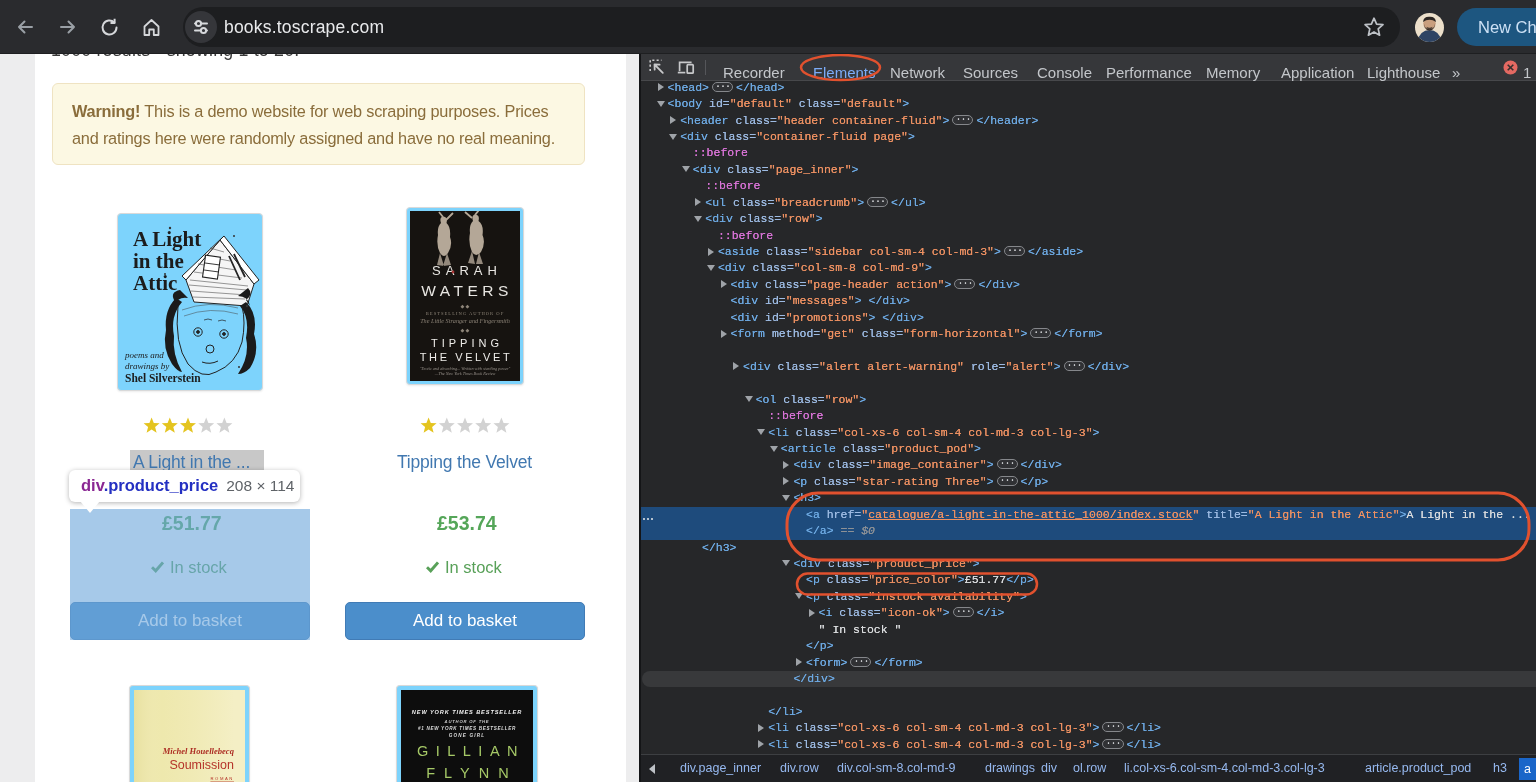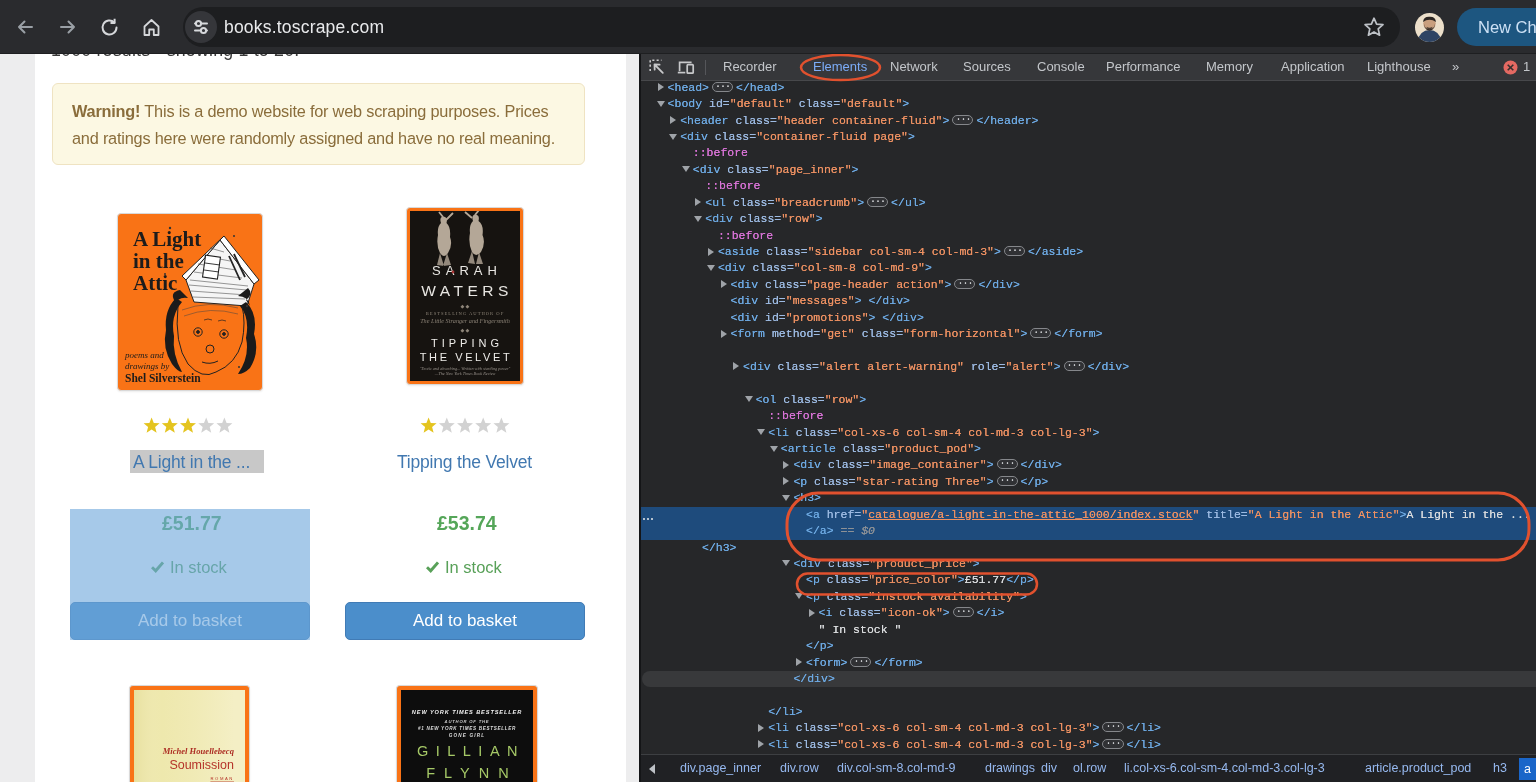--- a/index.html
+++ b/index.html
@@ -5,21 +5,21 @@
 html,body{width:1536px;height:782px;overflow:hidden;background:#2a2b2e}
 #stage{position:absolute;left:0;top:0;width:1536px;height:782px;overflow:hidden;
   font-family:"Liberation Sans",sans-serif}
 
 #page{position:absolute;left:0;top:54px;width:639px;height:728px;background:#ededee}
 #site{position:absolute;left:35px;top:0;width:591px;height:728px;background:#fff}
 #cliphead{position:absolute;left:51px;top:-13.8px;font-size:17.8px;color:#3a3a3a;letter-spacing:.2px}
 #warn{position:absolute;left:52px;top:29px;width:533px;height:82px;background:#fcf8e3;
   border:1px solid #efe3c2;border-radius:6px;color:#8a6d3b;font-size:16.3px;line-height:27.5px;letter-spacing:-.2px;
   padding:13.5px 0 0 19px;white-space:nowrap;overflow:hidden}
-.card{position:absolute;background:#f97316;border:1px solid #d9d9d9;border-radius:4px;
+.card{position:absolute;background:#7dd3fc;border:1px solid #d9d9d9;border-radius:4px;
   box-shadow:0 1px 2px rgba(0,0,0,.08)}
 .stars{position:absolute}
 .title{position:absolute;font-size:17.5px;color:#4178b0;letter-spacing:-.2px;white-space:nowrap}
 .price{position:absolute;font-size:19.5px;font-weight:bold;color:#55a659;letter-spacing:0}
 .instock{position:absolute;font-size:16.5px;color:#59a159}
 .btn{position:absolute;width:240px;height:38px;background:#4b8ecb;border:1px solid #417bb5;
   border-radius:5px;color:#fff;font-size:17px;text-align:center;line-height:36px}
 #hl{position:absolute;left:70px;top:455px;width:240px;height:131px;
   background:rgba(111,168,220,.62);z-index:5}
 #tip{position:absolute;left:69px;top:416px;width:231px;height:32px;background:#fff;
@@ -38,21 +38,21 @@
 #urltext{position:absolute;left:224px;top:16px;font-size:17.5px;color:#e9eaec;letter-spacing:.2px;line-height:22px;top:16px}
 #newchrome{position:absolute;left:1457px;top:8px;width:110px;height:38px;background:#1d5680;
   border-radius:19px;color:#cde1f5;font-size:16.5px;line-height:38px;padding-left:21px;
   white-space:nowrap;overflow:hidden}
 .navic{position:absolute;top:17px}
 
 #devtools{position:absolute;left:639px;top:54px;width:897px;height:728px;background:#262729}
 #dtedge{position:absolute;left:639px;top:54px;width:2px;height:728px;background:#141517;z-index:9}
 #dtTabs{position:absolute;left:0;top:0;width:897px;height:27px;background:#36373a;
   border-bottom:1px solid #47484b}
-.tab{position:absolute;top:0;font-size:13px;color:#c3c6ca;line-height:26px;white-space:nowrap}
+.tab{position:absolute;top:6px;font-size:15px;color:#c3c6ca;line-height:26px;white-space:nowrap}
 .tab.sel{color:#7cacf8}
 #dtTree{position:absolute;left:0;top:0;width:897px;height:728px;
   font-family:"Liberation Mono",monospace;font-size:11.5px;text-shadow:0 0 .5px}
 .trow{position:absolute;left:0;width:897px;height:16.42px;line-height:16.42px;white-space:nowrap;overflow:hidden}
 .trow .tx{display:block}
 .trow.sel{background:#1e4b7c}
 .trow.hov{background:#38393b;border-radius:8px 0 0 8px;left:3px;width:894px}
 .trow.hov .tx{margin-left:-3px}
 .t{color:#6da9e2}.an{color:#9dbbe3}.v{color:#ee9162}.u{text-decoration:underline}
 .w{color:#dadcde}.p{color:#d873d6}.g{color:#8d9196}.i{font-style:italic}
@@ -221,20 +221,21 @@
       </svg>
 <div class="instock" style="left:170px;top:504px">In stock</div>
 <div class="btn" style="left:70px;top:548px">Add to basket</div>
 <div class="price" style="left:437px;top:458px">£53.74</div>
 <svg style="position:absolute;left:426px;top:507px" width="13" height="12" viewBox="0 0 13 12">
         <path d="M1 6.2 L4.7 9.8 L12 1.4" stroke="#59a159" stroke-width="2.9" fill="none"></path>
       </svg>
 <div class="instock" style="left:445px;top:504px">In stock</div>
 <div class="btn" style="left:345px;top:548px">Add to basket</div>
     <div id="hl"></div>
+    <div id="tip"><b><span class="tg">div</span><span class="cl">.product_price</span></b><span class="dim">208 × 114</span></div>
   </div>
   <div id="dtedge"></div>
     <div id="devtools">
     <div id="dtTree">
 <div class="trow " style="top:25.80px">
           <i class="mk mkr" style="left:18.6px"></i>
           <span class="tx" style="padding-left:28.6px"><span class="t">&lt;head</span><span class="t">&gt;</span><span class="pill">···</span><span class="t">&lt;/head&gt;</span></span>
         </div>
 <div class="trow " style="top:42.22px">
           <i class="mk mkv" style="left:17.6px"></i>

